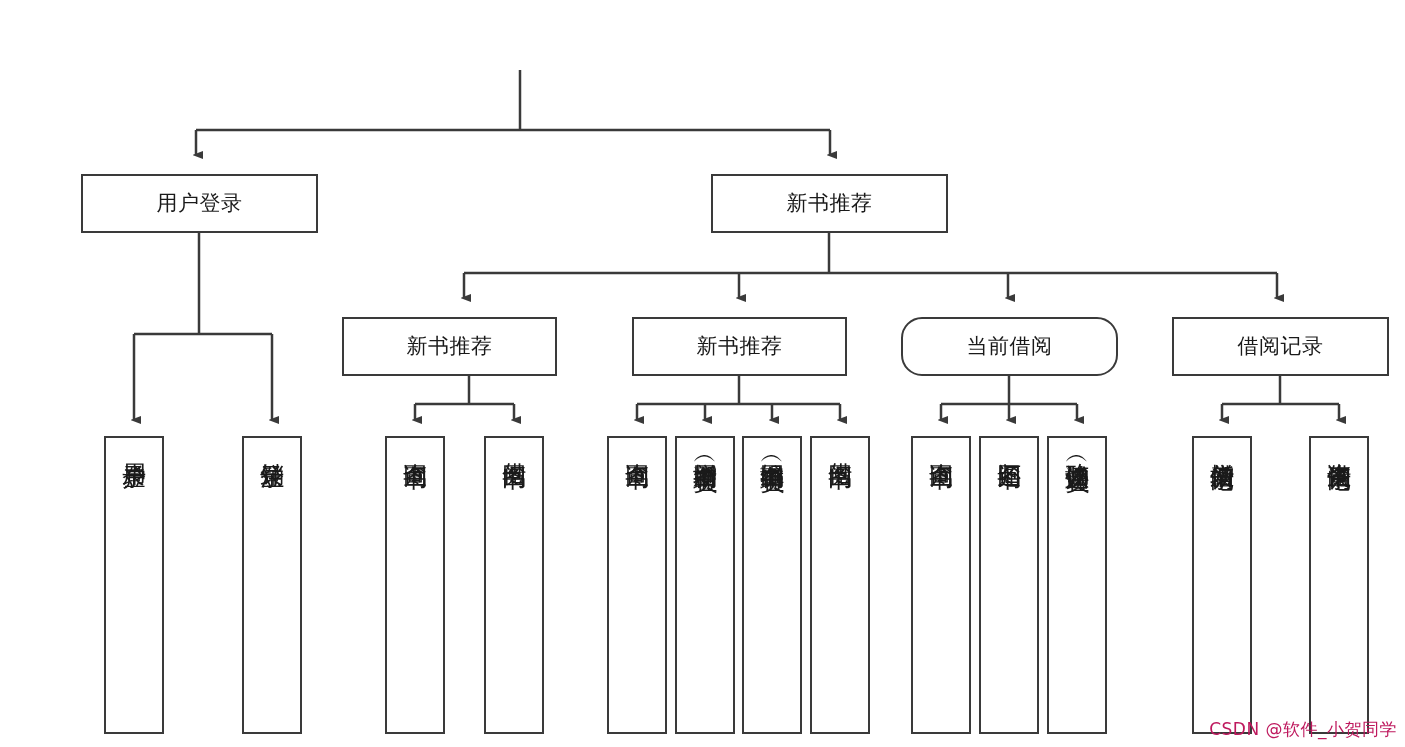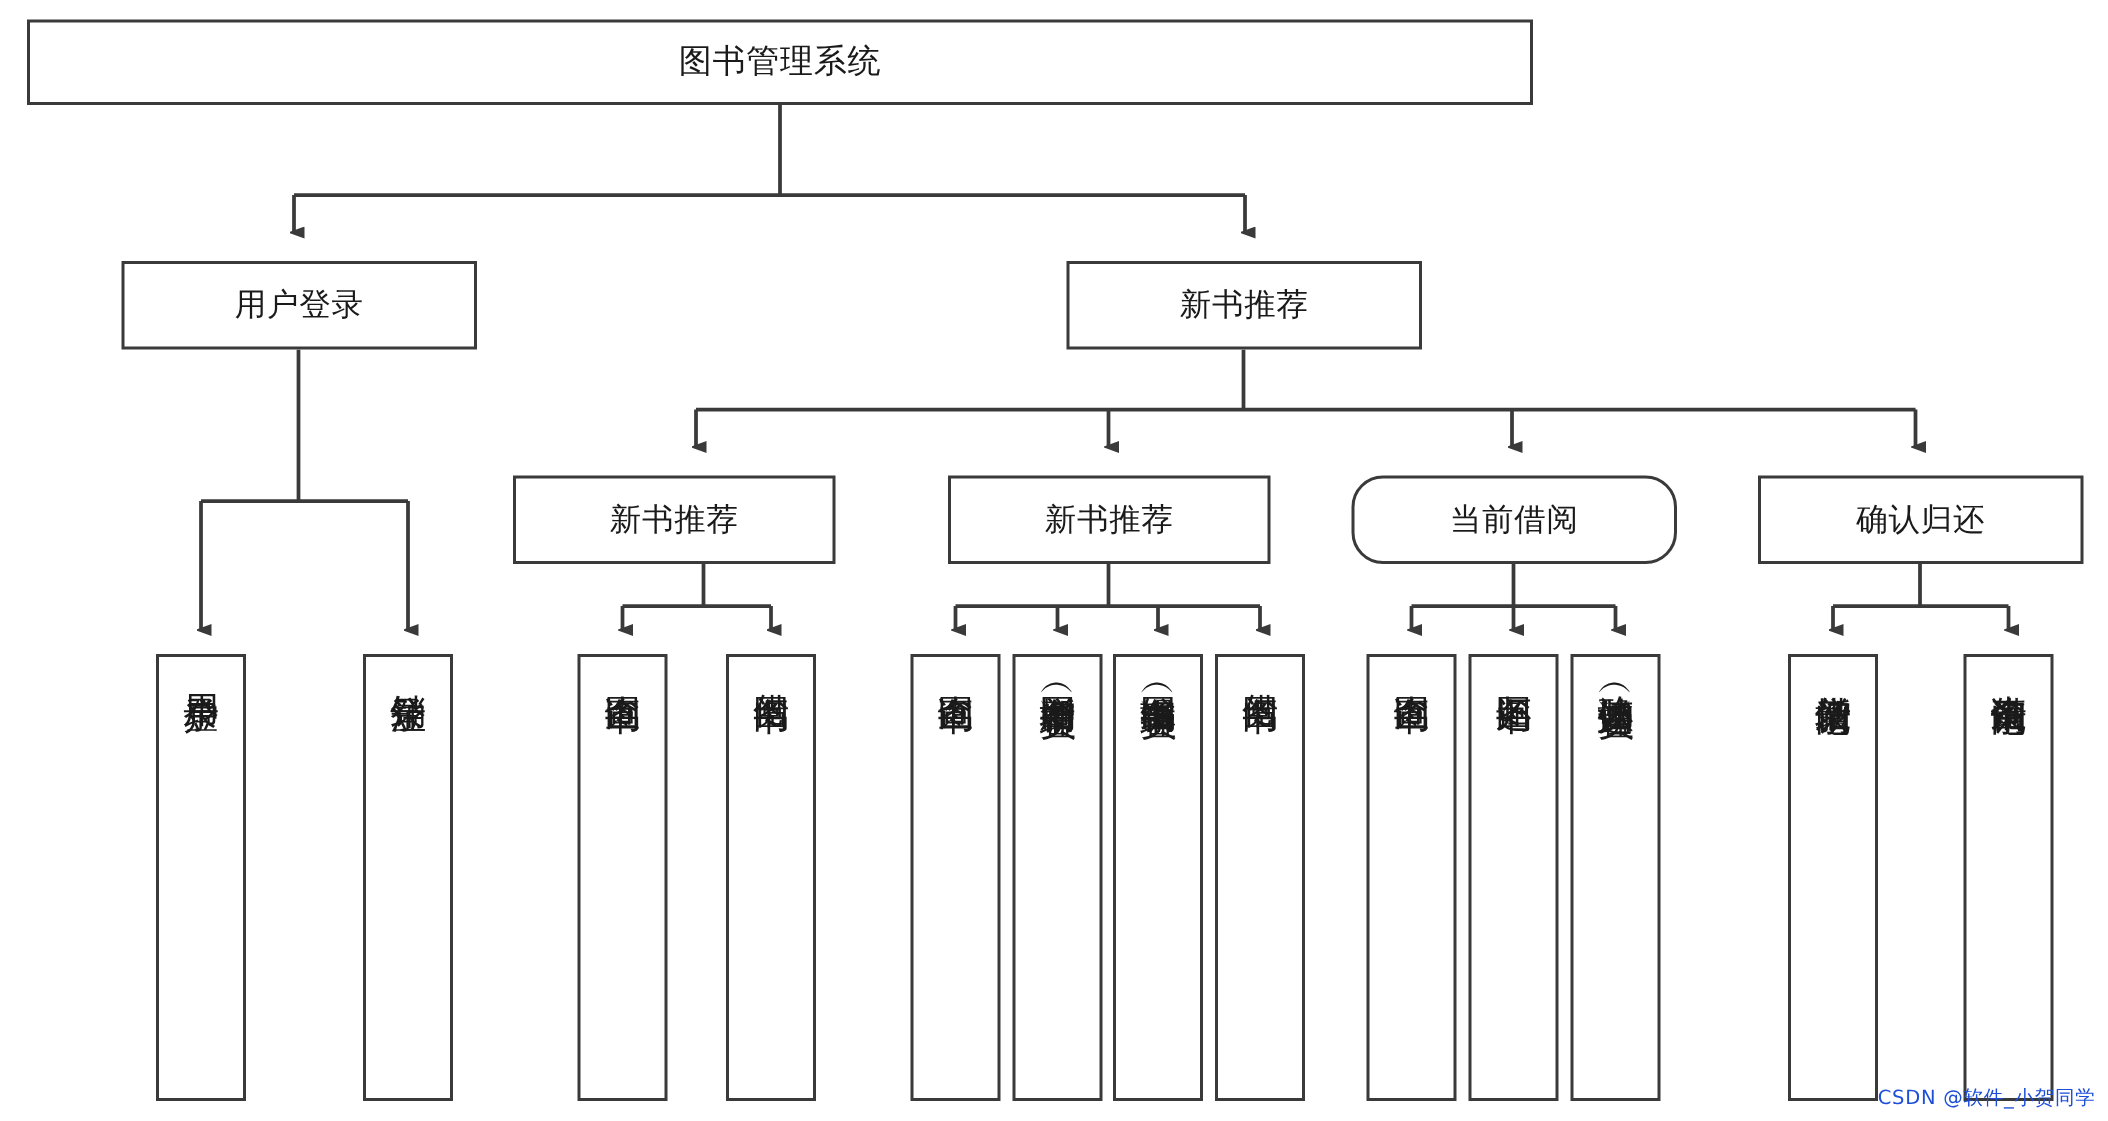--- a/index.html
+++ b/index.html
@@ -61,22 +61,22 @@
     font-size: 24px;
     line-height: 1.02;
     letter-spacing: 1px;
     white-space: nowrap;
     max-height: 284px;
   }
   #watermark {
     position: absolute;
     right: 8px;
     bottom: 6px;
-    font-size: 13px;
-    color: #1d4ed8;
+    font-size: 17px;
+    color: #be185d;
     letter-spacing: 0.5px;
     z-index: 5;
     white-space: nowrap;
     font-family: "DejaVu Sans", "Liberation Sans", sans-serif;
   }
 </style>
 </head>
 <body>
 
 <div id="diagram-root">
@@ -124,42 +124,39 @@
       <path d="M 1009 404 L 1009 420" marker-end="url(#arrowhead)"></path>
       <path d="M 1077 404 L 1077 420" marker-end="url(#arrowhead)"></path>
 
       <path d="M 1280 376 L 1280 404"></path>
       <path d="M 1222 404 L 1339 404"></path>
       <path d="M 1222 404 L 1222 420" marker-end="url(#arrowhead)"></path>
       <path d="M 1339 404 L 1339 420" marker-end="url(#arrowhead)"></path>
     </g>
   </svg>
 
-  <div class="node root horizontal" style="left:18px; top:13px; width:1004px; height:57px;">
-    <span class="node-label">图书管理系统</span>
-  </div>
 
   <div class="node horizontal" style="left:81px; top:174px; width:237px; height:59px;">
     <span class="node-label">用户登录</span>
   </div>
   <div class="node horizontal" style="left:711px; top:174px; width:237px; height:59px;">
     <span class="node-label">新书推荐</span>
   </div>
 
   <div class="node horizontal" style="left:342px; top:317px; width:215px; height:59px;">
     <span class="node-label">新书推荐</span>
   </div>
   <div class="node horizontal" style="left:632px; top:317px; width:215px; height:59px;">
     <span class="node-label">新书推荐</span>
   </div>
   <div class="node horizontal" style="left:901px; top:317px; width:217px; height:59px;border-radius:21px;">
     <span class="node-label">当前借阅</span>
   </div>
   <div class="node horizontal" style="left:1172px; top:317px; width:217px; height:59px;">
-    <span class="node-label">确认归还</span>
+    <span class="node-label">借阅记录</span>
   </div>
 
   <div class="node vertical" style="left:104px; top:436px; width:60px; height:298px;">
     <span class="node-label">用户登录</span>
   </div>
   <div class="node vertical" style="left:242px; top:436px; width:60px; height:298px;">
     <span class="node-label">注销登录</span>
   </div>
 
   <div class="node vertical" style="left:385px; top:436px; width:60px; height:298px;">

